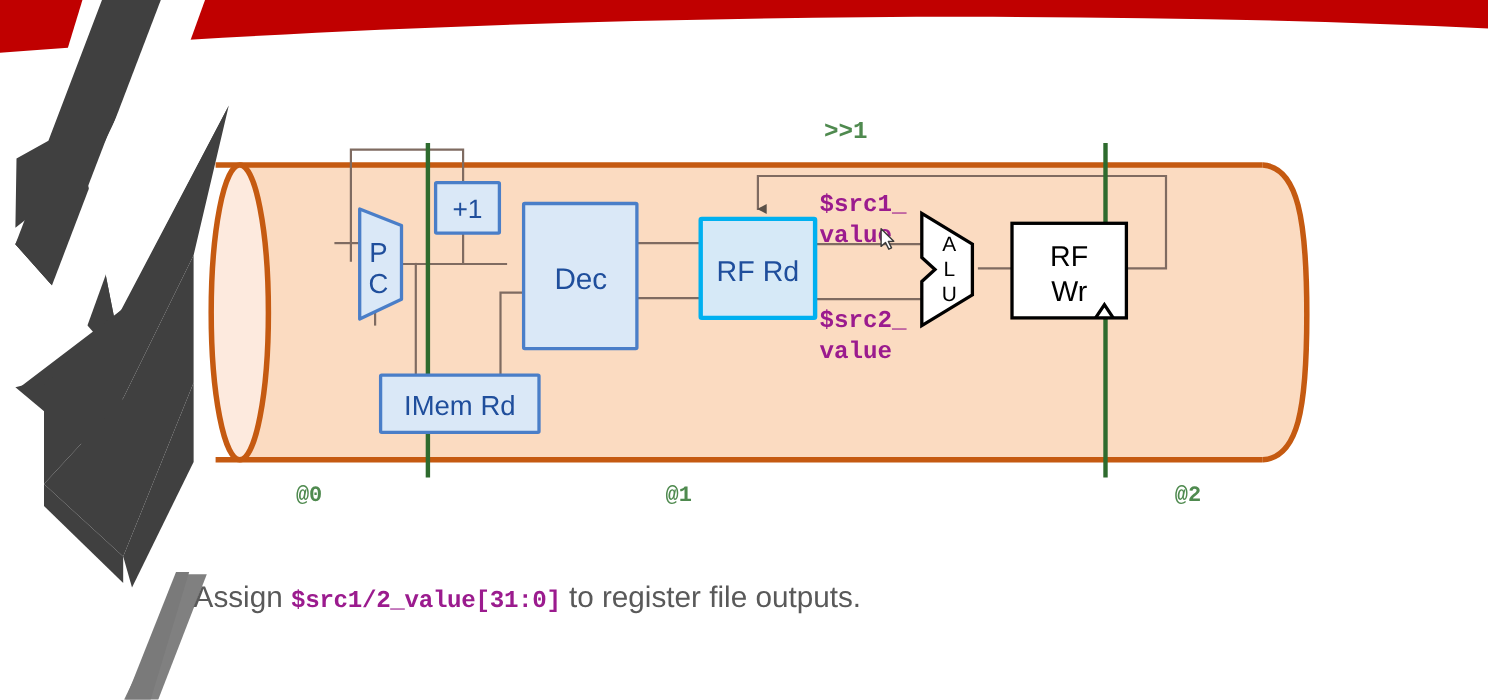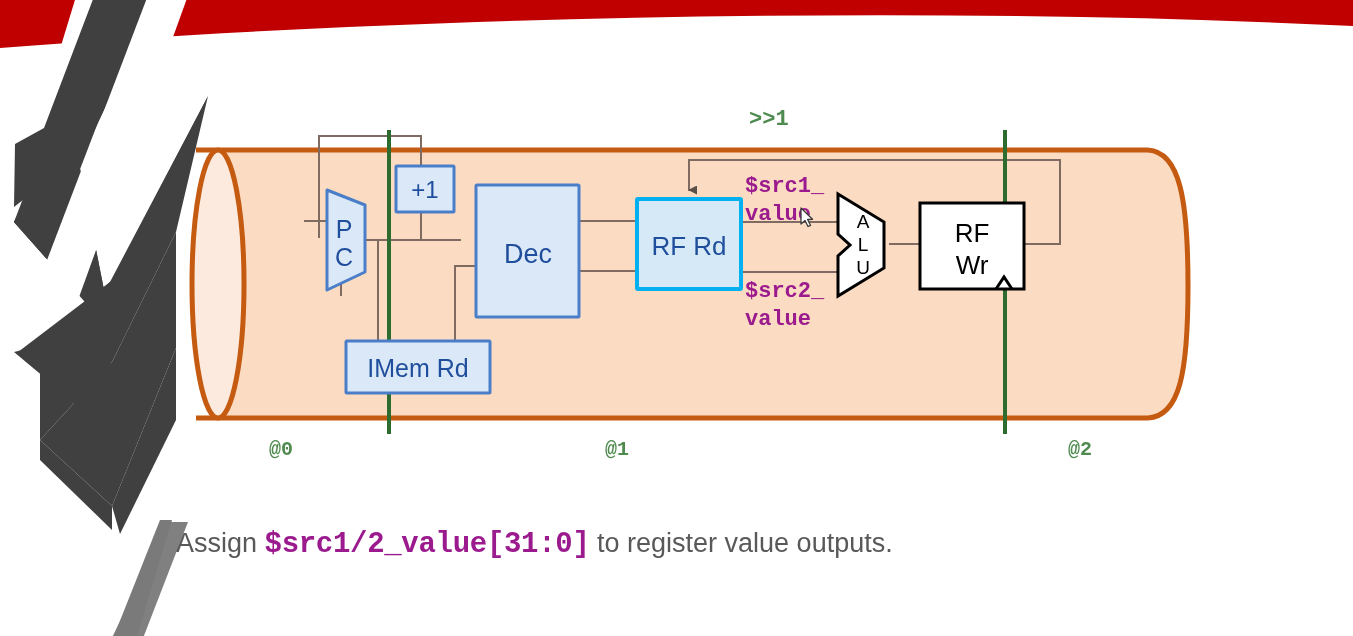--- a/index.html
+++ b/index.html
@@ -35,21 +35,21 @@
     top: 528px;
     font-family: "Liberation Sans", sans-serif;
     font-size: 27px;
     color: #595959;
     white-space: nowrap;
     letter-spacing: 0px;
   }
   .caption .mono-var {
     font-family: "Liberation Mono", monospace;
     color: #9b1b8e;
-    font-size: 29px;
+    font-size: 22px;
     font-weight: 700;
     letter-spacing: -0.3px;
   }
 </style>
 </head>
 <body>
 
 <div id="slide">
 
   <svg class="layer" id="deco-svg" width="1353" height="636" viewBox="0 0 1353 636" xmlns="http://www.w3.org/2000/svg">
@@ -192,16 +192,16 @@
     <text x="281" y="455" font-family="Liberation Mono, monospace" font-size="20" font-weight="bold" fill="#4f8a4f" text-anchor="middle">@0</text>
     <text x="617" y="455" font-family="Liberation Mono, monospace" font-size="20" font-weight="bold" fill="#4f8a4f" text-anchor="middle">@1</text>
     <text x="1080" y="455" font-family="Liberation Mono, monospace" font-size="20" font-weight="bold" fill="#4f8a4f" text-anchor="middle">@2</text>
 
     <g transform="translate(801,208)">
       <path d="M 0 0 L 0 16 L 4 12.5 L 7 18.5 L 9.5 17.3 L 6.6 11.5 L 11.5 11.3 Z" fill="#ffffff" stroke="#3a3a3a" stroke-width="1.3" stroke-linejoin="round"></path>
     </g>
   </svg>
 
   <div class="caption">
-    <span>Assign </span><span class="mono-var">$src1/2_value[31:0]</span><span> to register value outputs.</span>
+    <span>Assign </span><span class="mono-var">$src1/2_value[31:0]</span><span> to register file outputs.</span>
   </div>
 
 </div>
 
 </body></html>

